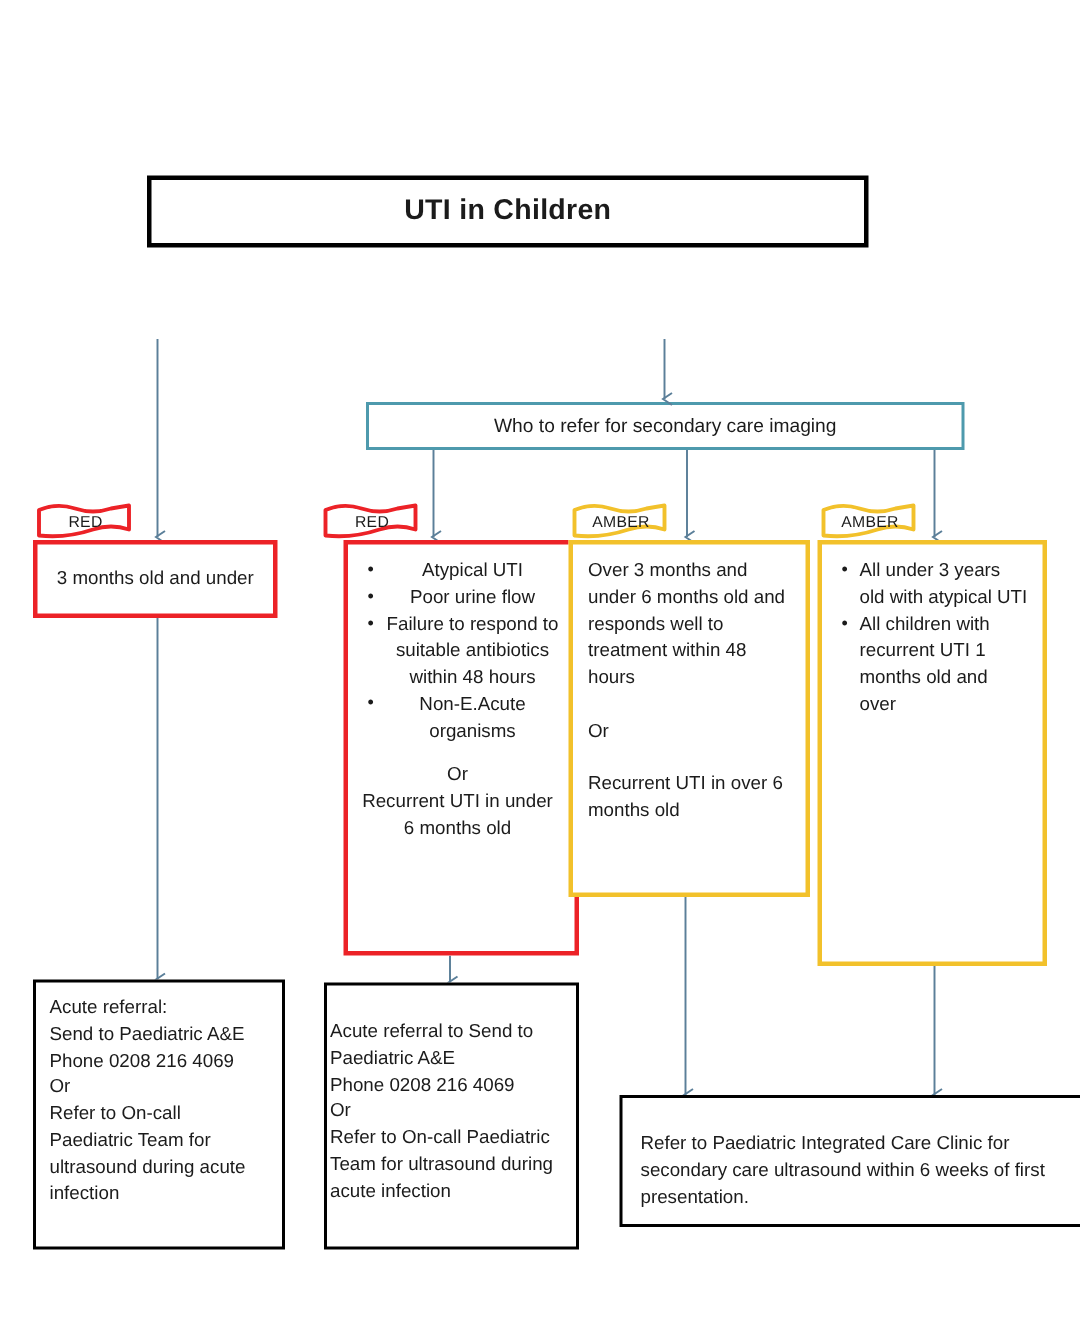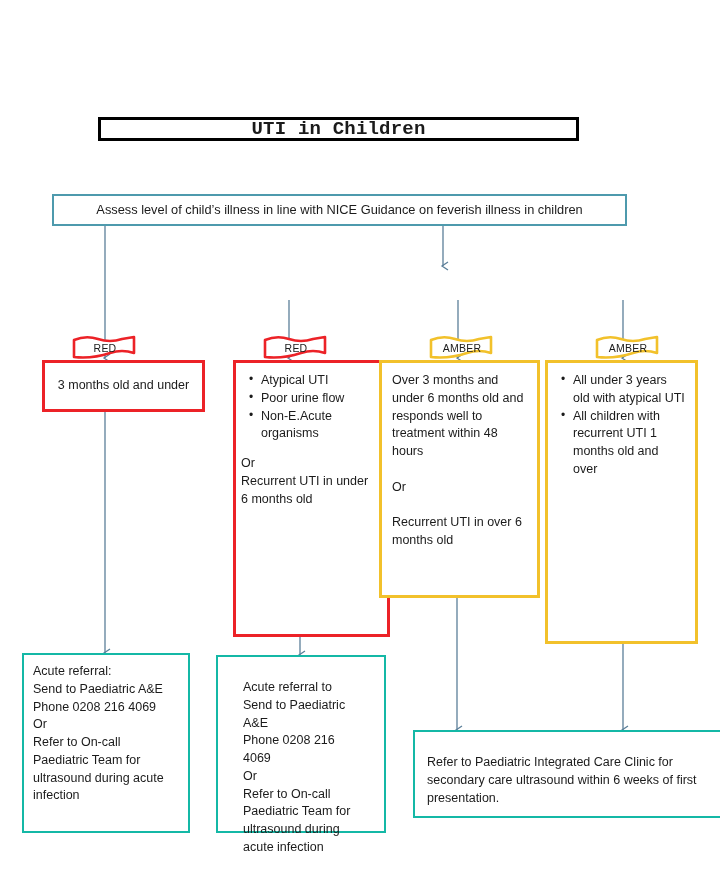--- a/index.html
+++ b/index.html
@@ -42,39 +42,38 @@
   
   .teal {
     border: 2px solid #4e9aad;
     display: flex;
     align-items: center;
     justify-content: center;
     font-size: 12.8px;
   }
 
   
-  .red   { border: 3px solid #ec2227; margin-left: 20px; }
+  .red   { border: 3px solid #ec2227; }
   .amber { border: 3px solid #f2c12b; }
-  .purple{ border: 2px solid #14b8a6; }
+  .purple{ border: 2px solid #000000; }
 
   .pad { padding: 9px 10px 6px 10px; }
   .centre {
     display: flex;
     align-items: center;
     justify-content: center;
     text-align: center;
   }
 
   
   .tab {
     position: absolute;
     width: 66px;
     height: 25px;
     z-index: 5;
-    margin-left: 48px;
   }
   .tab svg { position: absolute; left: 0; top: 0; }
   .tab .tab-label {
     position: absolute;
     left: 0; top: 0;
     width: 66px; height: 25px;
     display: flex;
     align-items: center;
     justify-content: center;
     font-size: 10.5px;
@@ -117,24 +116,24 @@
     color: #c9c9c9;
     letter-spacing: .2px;
     margin-top: 28px;
   }
 </style>
 </head>
 <body>
 
 <div id="canvas">
 
-  <div class="box" id="title-box" style="left:98px; top:117px; width:481px; height:24px;font-family:Liberation Mono, monospace;">UTI in Children</div>
-
-  <div class="box teal" style="left:52px; top:194px; width:575px; height:32px; padding:0 10px;">Assess level of child’s illness in line with NICE Guidance on feverish illness in children</div>
-
+  <div class="box" id="title-box" style="left:98px; top:117px; width:481px; height:48px;">UTI in Children</div>
+
+
+  <div class="box teal" style="left:244px; top:268px; width:399px; height:32px; padding:0 10px;">Who to refer for secondary care imaging</div>
 
   <div class="conn" style="left:0; top:0; width:720px; height:891px;">
     <svg width="720" height="891">
       <defs>
         <marker id="ah" markerWidth="10" markerHeight="10" refX="5" refY="6" orient="auto" markerUnits="userSpaceOnUse">
           <path d="M1,1 L5,7 L9,1" fill="none" stroke="#5b7f99" stroke-width="1.3"></path>
         </marker>
       </defs>
       <g stroke="#5b7f99" stroke-width="1.3" fill="none" marker-end="url(#ah)">
 
@@ -168,24 +167,25 @@
   <div class="box red centre" style="left:22px; top:360px; width:163px; height:52px; padding:4px 8px;">
     <span>3 months old and under</span>
   </div>
 
   <div class="tab" style="left:215px; top:335px;">
     <svg width="66" height="25" viewBox="0 0 66 25">
       <path d="M2,22 L2,5 Q14,0 26,4 Q38,8 50,4 L62,2 L62,18 Q50,14 38,18 Q20,24 2,22 Z" fill="#ffffff" stroke="#ec2227" stroke-width="2.6" stroke-linejoin="round"></path>
     </svg>
     <span class="tab-label">RED</span>
   </div>
-  <div class="box red pad" style="left:213px; top:360px; width:157px; height:277px;">
+  <div class="box red pad" style="left:229px; top:360px; width:157px; height:277px;text-align:center;">
     <ul class="bul">
       <li>Atypical UTI</li>
       <li>Poor urine flow</li>
+      <li>Failure to respond to suitable antibiotics within 48 hours</li>
       <li>Non-E.Acute organisms</li>
     </ul>
     <div class="after-list" style="margin-left:-5px;">Or
 Recurrent UTI in under 6 months old</div>
   </div>
 
   <div class="tab" style="left:381px; top:335px;">
     <svg width="66" height="25" viewBox="0 0 66 25">
       <path d="M2,22 L2,5 Q14,0 26,4 Q38,8 50,4 L62,2 L62,18 Q50,14 38,18 Q20,24 2,22 Z" fill="#ffffff" stroke="#f2c12b" stroke-width="2.6" stroke-linejoin="round"></path>
     </svg>
@@ -213,21 +213,21 @@
   </div>
 
   <div class="box purple" style="left:22px; top:653px; width:168px; height:180px; padding:8px 9px;">
     <div class="plain">Acute referral:
 Send to Paediatric A&amp;E
 Phone 0208 216 4069
 Or
 Refer to On-call Paediatric Team for ultrasound during acute infection</div>
   </div>
 
-  <div class="box purple" style="left:216px; top:655px; width:170px; height:178px; padding:22px 25px;">
+  <div class="box purple" style="left:216px; top:655px; width:170px; height:178px; padding:22px 2px;">
     <div class="plain">Acute referral to Send to Paediatric A&amp;E
 Phone 0208 216 4069
 Or
 Refer to On-call Paediatric Team for ultrasound during acute infection</div>
   </div>
 
   <div class="box purple" style="left:413px; top:730px; width:320px; height:88px; padding:22px 12px;">
     <div class="plain">Refer to Paediatric Integrated Care Clinic for secondary care ultrasound within 6 weeks of first presentation.</div>
   </div>
 

